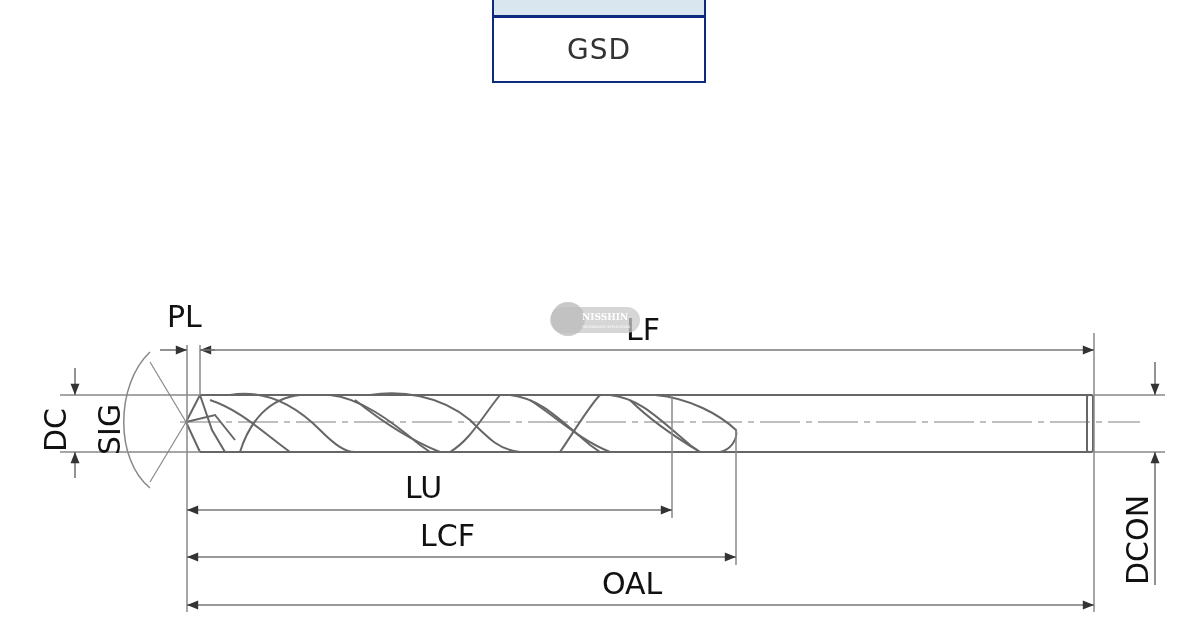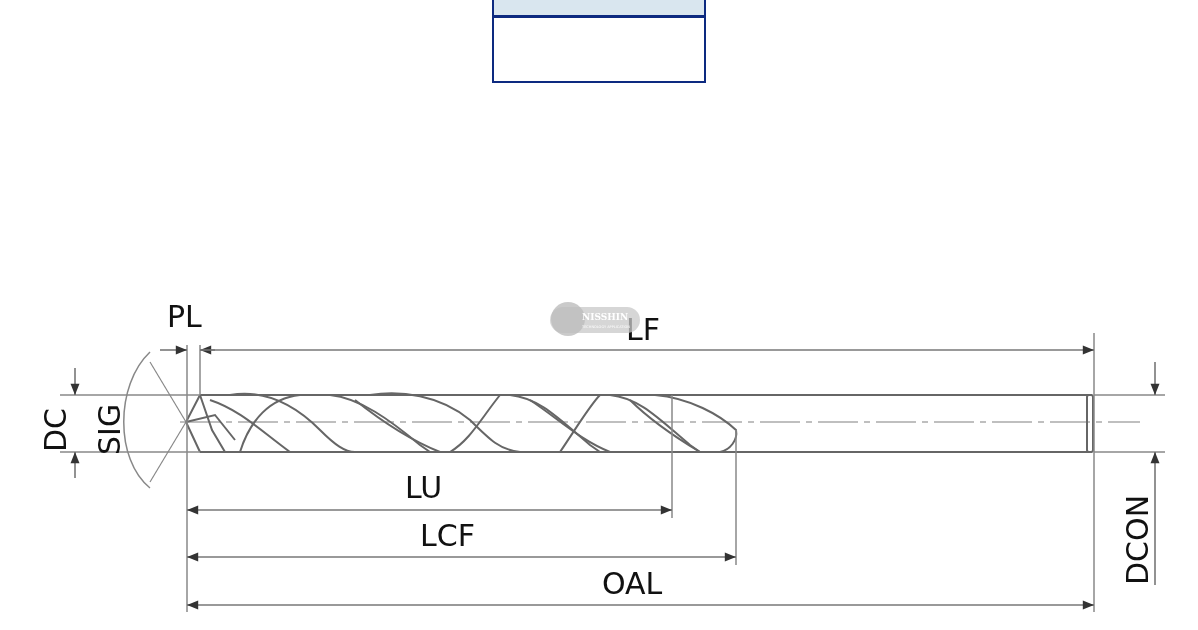--- a/index.html
+++ b/index.html
@@ -9,20 +9,21 @@
     .hdr-cell { height: 63px; display: flex; align-items: center; justify-content: center; font-size: 28px; color: #333; letter-spacing: 1px; }
     svg.drawing { position: absolute; left: 0; top: 0; }
     .lbl { font-family: "DejaVu Sans", sans-serif; font-size: 30px; fill: #111; }
     .logo { position: absolute; left: 548px; top: 295px; width: 110px; height: 44px; }
   </style>
 </head>
 <body>
 
 <div class="hdr-table">
   <div class="hdr-top"></div>
+  <div class="hdr-cell">GSD</div>
 </div>
 
 <svg class="drawing" width="1198" height="630" viewBox="0 0 1198 630">
   <defs>
     <marker id="arr" viewBox="0 0 10 10" refX="10" refY="5" markerWidth="9" markerHeight="7" orient="auto-start-reverse">
       <path d="M0,1 L10,5 L0,9 z" fill="#333"></path>
     </marker>
   </defs>
 
   <line x1="180" y1="422" x2="1140" y2="422" stroke="#aaa" stroke-width="1.5" stroke-dasharray="40,6,6,6"></line>

